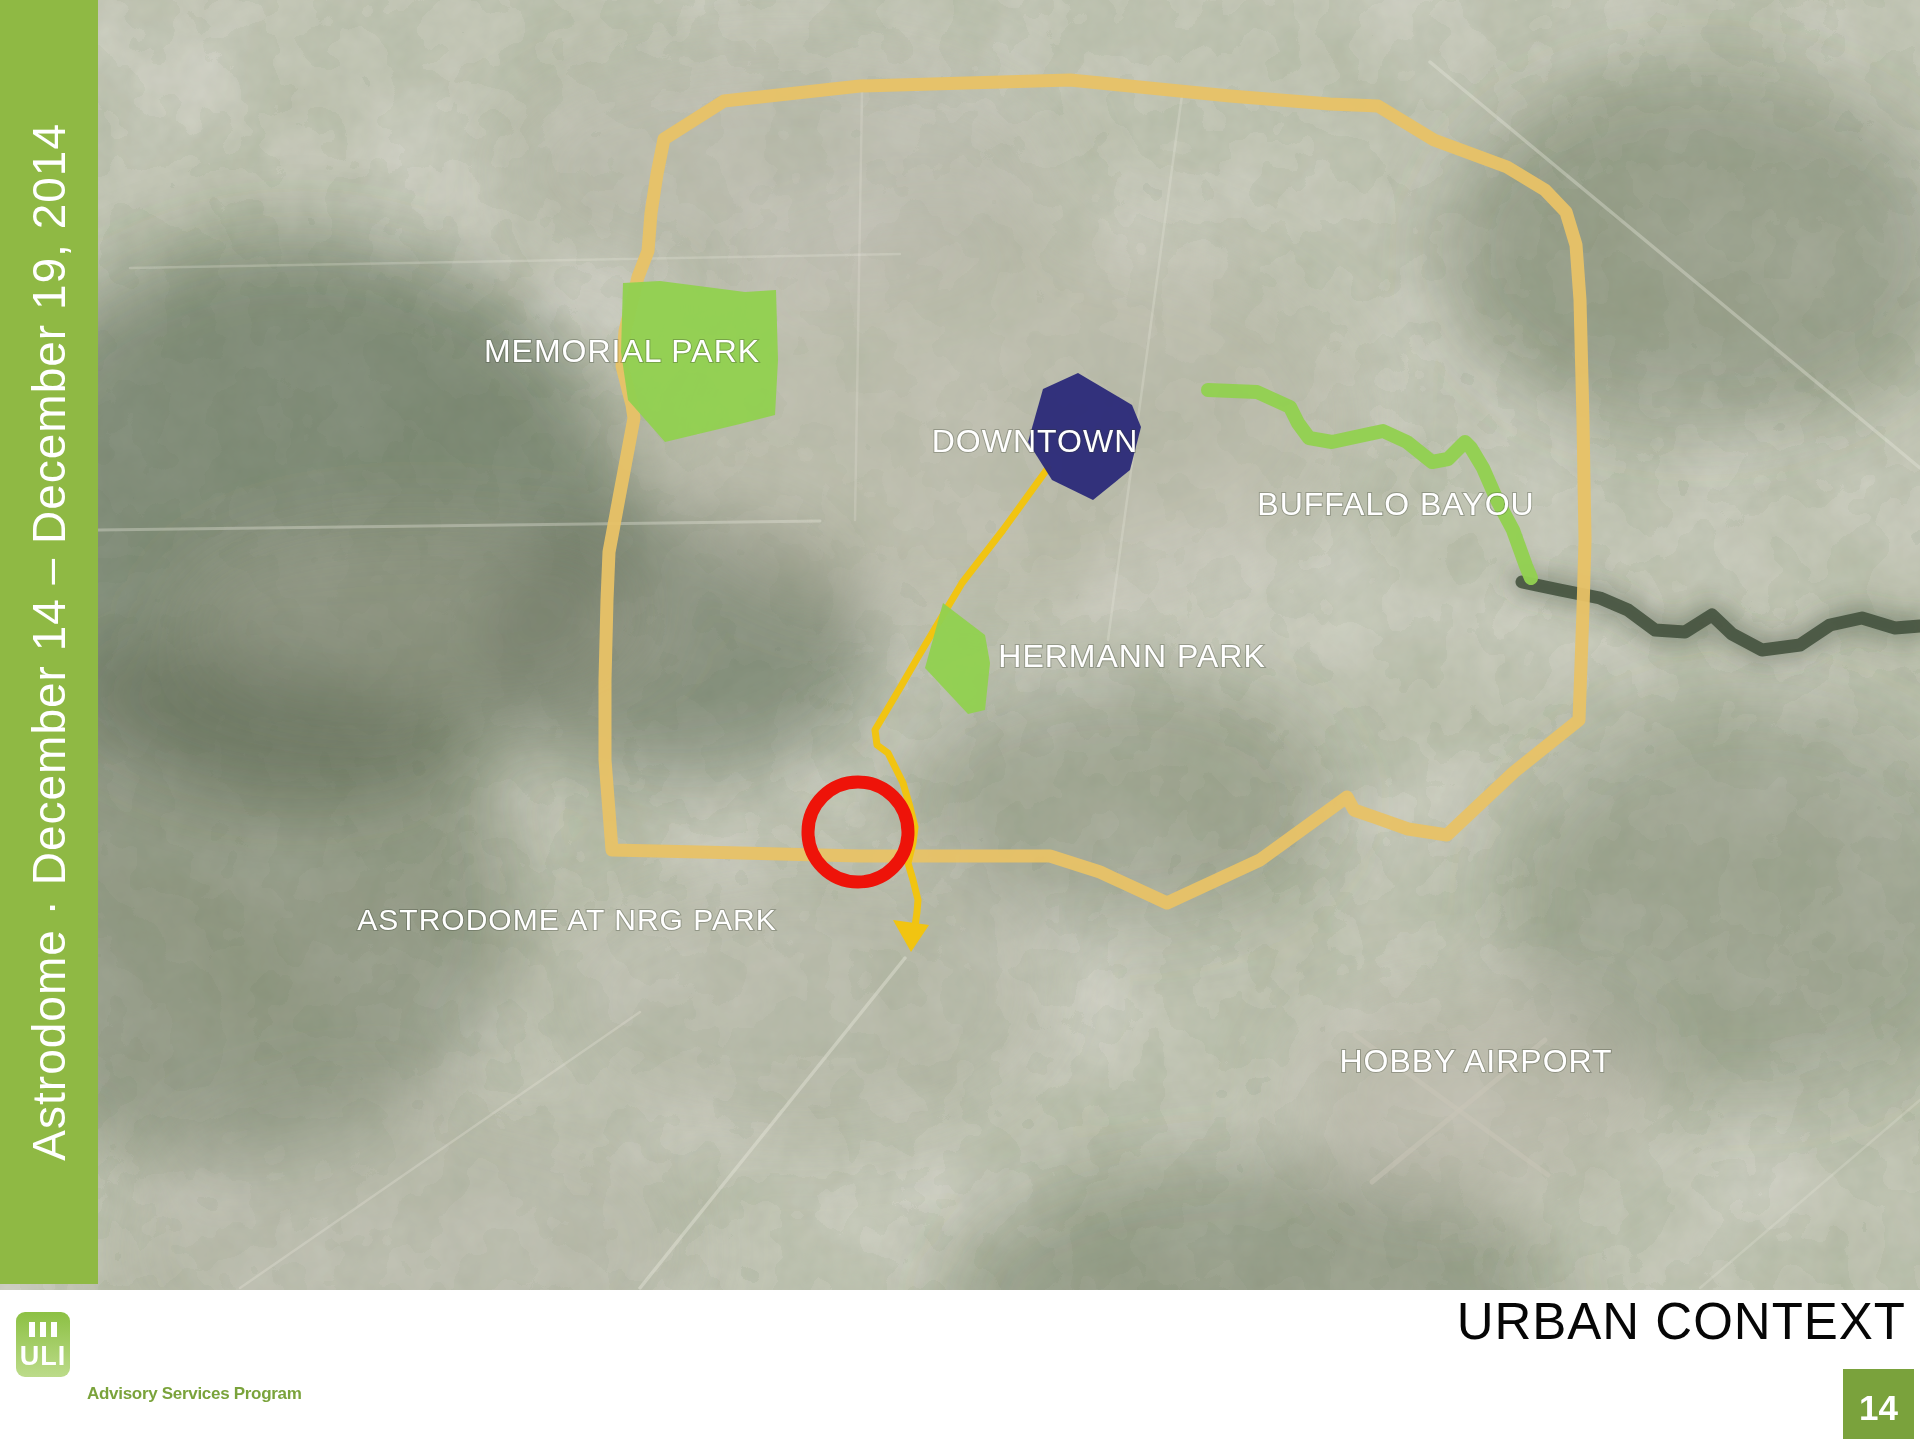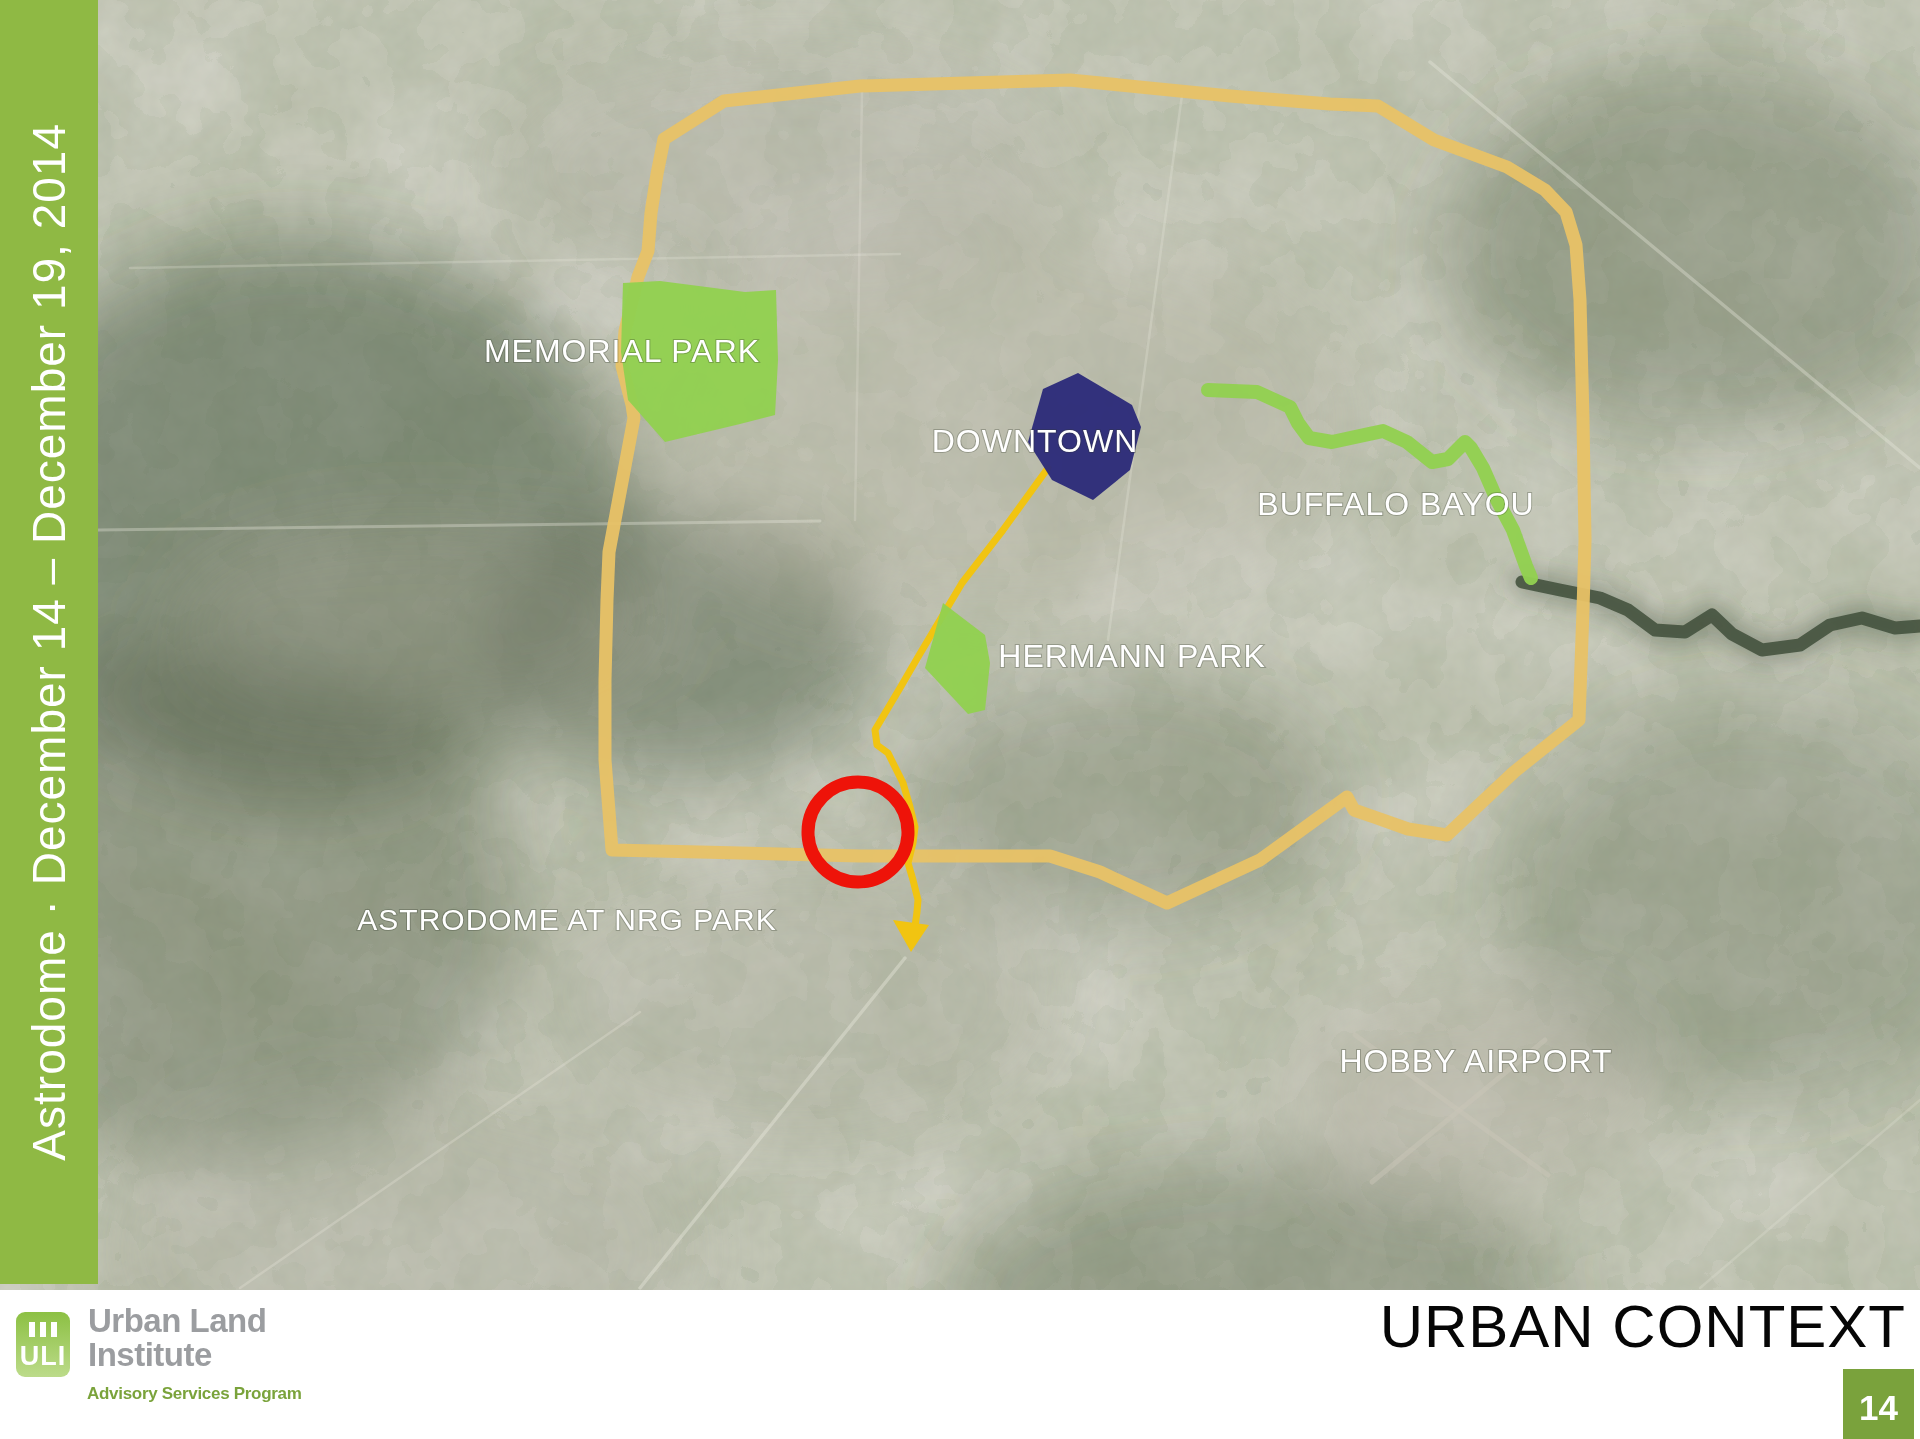--- a/index.html
+++ b/index.html
@@ -7,21 +7,21 @@
          font-family:"Liberation Sans",sans-serif;}
   .map-svg{position:absolute;left:0;top:0;z-index:1;display:block;}
   .sidebar{position:absolute;left:0;top:0;width:98px;height:1284px;background:#8fb944;z-index:5;
            display:flex;align-items:center;justify-content:center;}
   .sidebar-title{writing-mode:vertical-rl;transform:rotate(180deg);color:#ffffff;
                  font-size:46px;letter-spacing:1px;white-space:nowrap;}
   .map-label{fill:#ffffff;font-family:"Liberation Sans",sans-serif;font-size:32px;
              letter-spacing:1px;paint-order:stroke;stroke:rgba(45,55,40,0.28);stroke-width:2px;}
   .map-label.small{font-size:30px;}
   .footer{position:absolute;left:0;top:1290px;width:1920px;height:149px;background:#ffffff;z-index:6;}
-  .footer-title{position:absolute;right:14px;top:4px;font-size:60px;color:#060606;
+  .footer-title{position:absolute;right:14px;top:4px;font-size:51px;color:#060606;
                 letter-spacing:1px;line-height:1.1;}
   .page-box{position:absolute;right:6px;top:71px;width:71px;height:78px;background:#7aa23c;
             display:flex;align-items:center;justify-content:center;margin-top:8px;}
   .page-box span{color:#ffffff;font-size:35px;font-weight:bold;}
   .uli-logo{position:absolute;left:16px;top:22px;width:54px;height:65px;}
   .uli-org{position:absolute;left:88px;top:14px;color:#9b9da0;font-weight:bold;
            font-size:33px;line-height:34px;letter-spacing:-0.5px;}
   .uli-program{position:absolute;left:87px;top:94px;color:#7aa33b;font-weight:bold;
                font-size:17px;letter-spacing:-0.3px;}
 </style>
@@ -152,24 +152,20 @@
           <stop offset="1" stop-color="#bcdb8a"></stop>
         </linearGradient>
       </defs>
       <rect width="54" height="65" rx="9" fill="url(#ulig)"></rect>
       <rect x="13" y="10" width="6" height="15" fill="#ffffff"></rect>
       <rect x="24" y="10" width="6" height="15" fill="#ffffff"></rect>
       <rect x="35" y="10" width="6" height="15" fill="#ffffff"></rect>
       <text x="27" y="53" text-anchor="middle" fill="#ffffff" font-family="Liberation Sans, sans-serif" font-size="27" font-weight="bold" letter-spacing="1">ULI</text>
     </svg>
 
-    <div class="uli-org">
-      <div>Urban Land</div>
-      <div>Institute</div>
-    </div>
     <div class="uli-program">Advisory Services Program</div>
 
     <div class="footer-title">URBAN CONTEXT</div>
 
     <div class="page-box">
       <span>14</span>
     </div>
   </div>
 
 </div>

